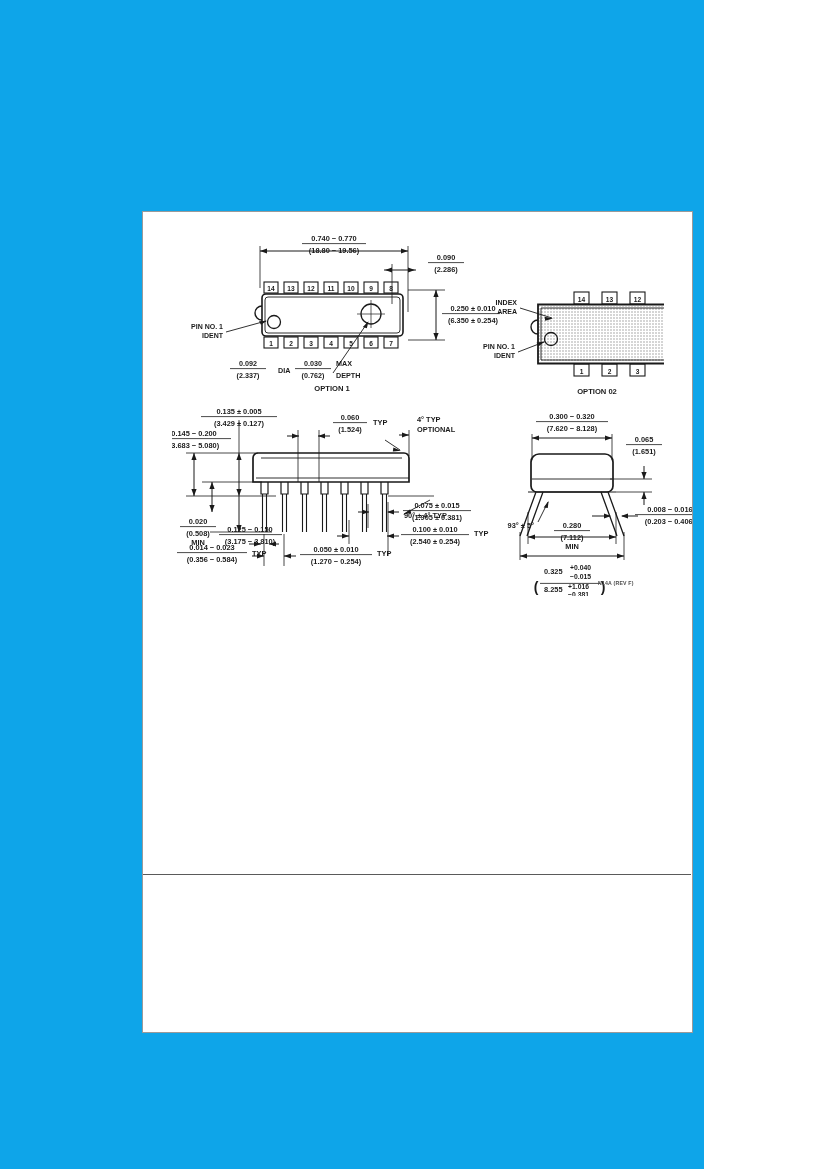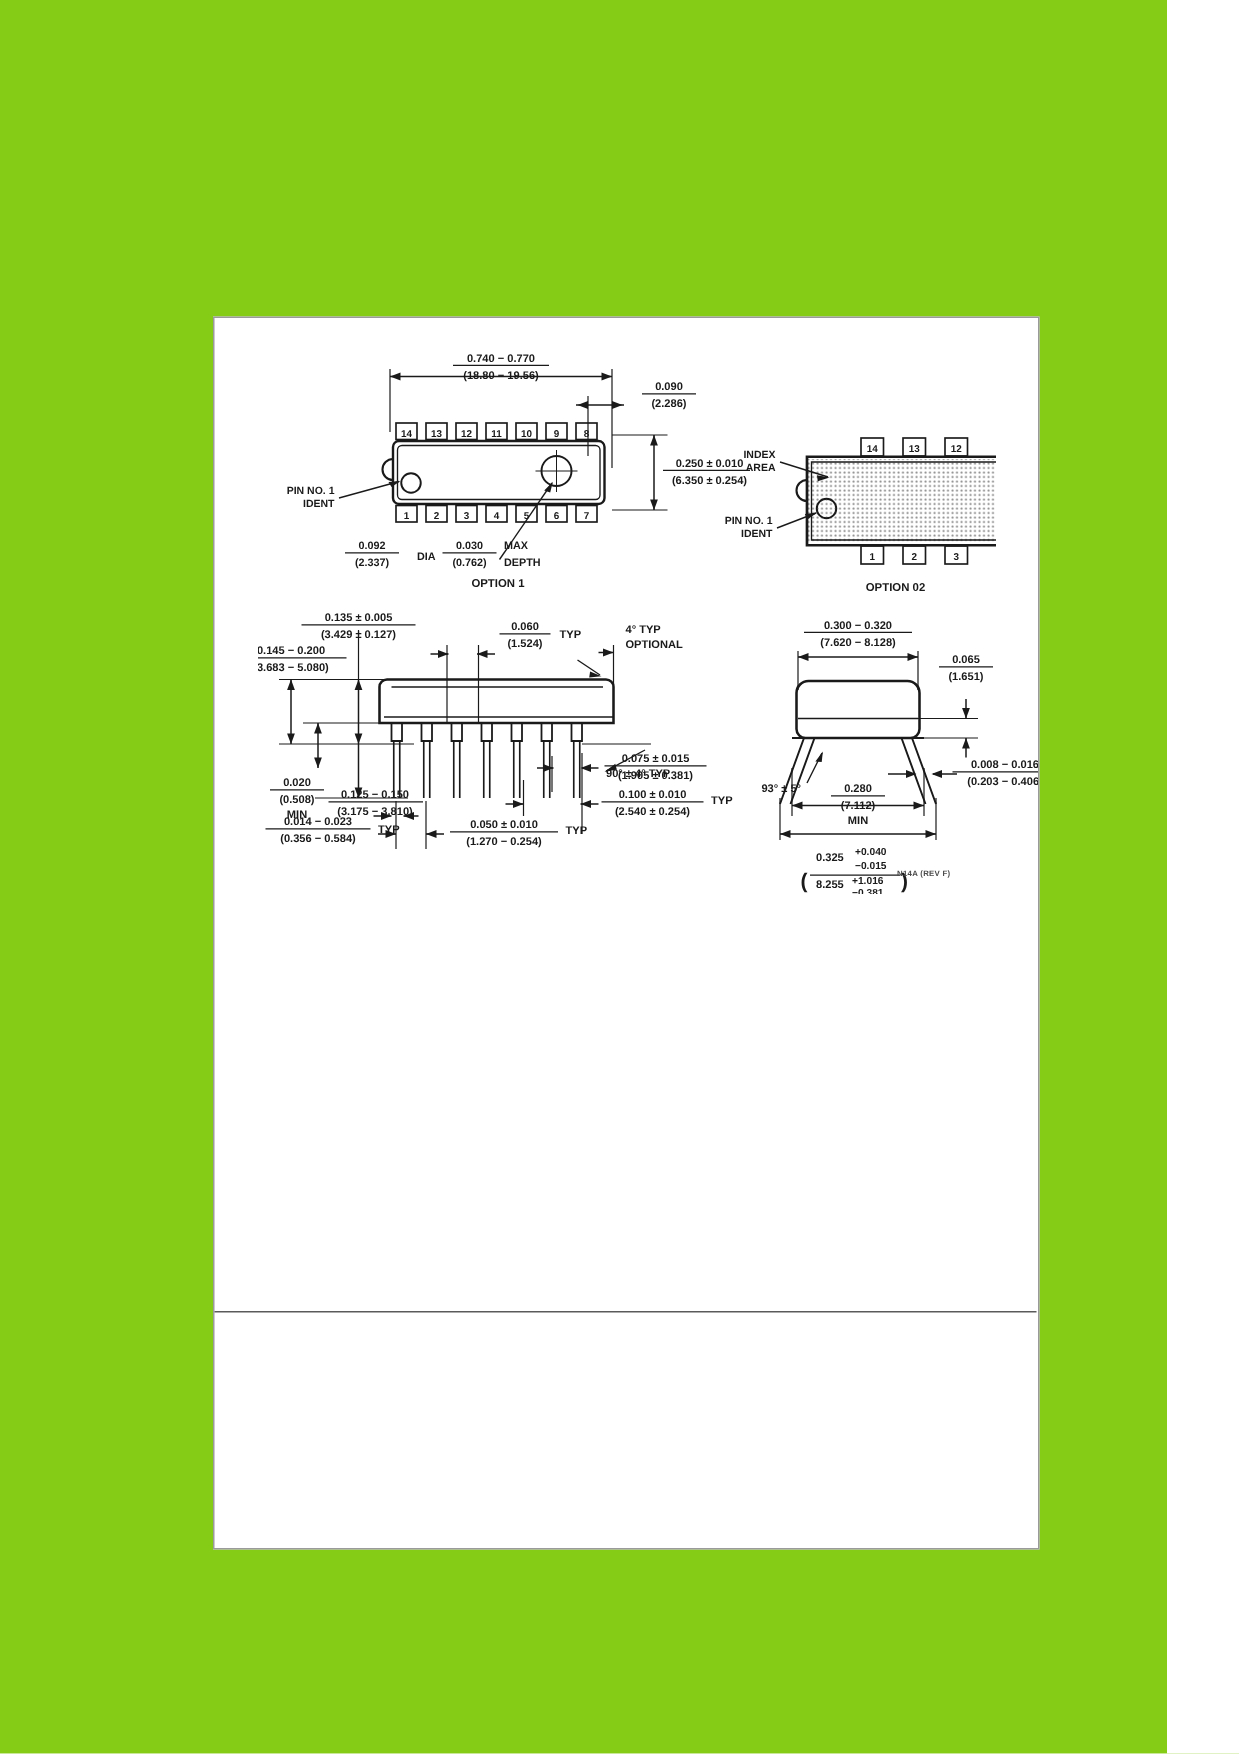--- a/index.html
+++ b/index.html
@@ -1,17 +1,17 @@
 <!DOCTYPE html>
 <html><head>
 <meta charset="utf-8">
 <style>
   html,body{margin:0;padding:0;background:#ffffff;}
   body{width:826px;height:1169px;font-family:"Liberation Sans",sans-serif;color:#1a1a1a;}
-  #page{position:relative;width:778px;height:1169px;background:#84cc16;overflow:hidden;}
+  #page{position:relative;width:704px;height:1169px;background:#0ea5e9;overflow:hidden;}
   #frame{position:absolute;left:142px;top:211px;width:549px;height:820px;border:1px solid #9a9a9a;background:#fff;}
   #divider{position:absolute;left:143px;top:874px;width:548px;height:0;border-top:1px solid #5a5a5a;}
   svg{display:block;}
   .dimtxt{font-family:"Liberation Sans",sans-serif;font-weight:bold;}
 </style>
 </head>
 <body>
 
 <div id="page">
 

